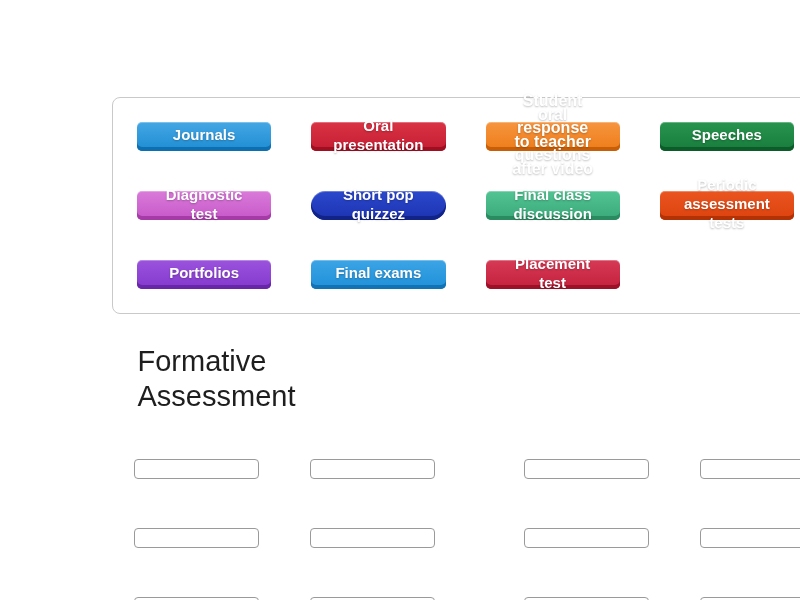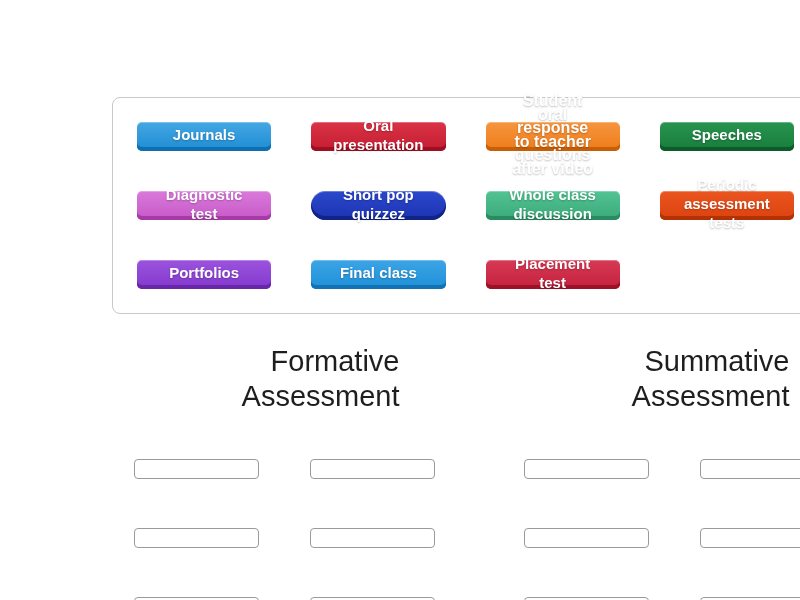--- a/index.html
+++ b/index.html
@@ -33,21 +33,21 @@
     user-select: none;
   }
   .tile.small { font-size: 16px; line-height: 13.5px; }
 
   
   .group { position: absolute; top: 280px; width: 333px; }
   .group-left  { left: 38px; }
   .group-right { left: 428px; }
   .group-title {
     width: 262px; margin: 0 auto;
-    text-align: right;
+    text-align: left;
     font-size: 29px; line-height: 35px;
     color: #1e1e1e;
   }
   .slots {
     position: absolute; top: 83px; left: 0;
     display: grid;
     grid-template-columns: 157px 157px;
     grid-auto-rows: 52px;
     column-gap: 19px; row-gap: 17px;
   }
@@ -75,50 +75,49 @@
     <div class="tile" style="background: linear-gradient(rgb(39, 148, 78) 0%, rgb(24, 124, 60) 100%); box-shadow: rgb(12, 92, 42) 0px -4px 0px inset, rgba(255, 255, 255, 0.3) 0px 1px 0px inset;">
       <span>Speeches</span>
     </div>
     <div class="tile" style="background: linear-gradient(rgb(218, 122, 218) 0%, rgb(198, 88, 200) 100%); box-shadow: rgb(166, 59, 168) 0px -4px 0px inset, rgba(255, 255, 255, 0.3) 0px 1px 0px inset;">
       <span>Diagnostic test</span>
     </div>
     <div class="tile" style="background: linear-gradient(rgb(43, 72, 204) 0%, rgb(28, 51, 178) 100%); box-shadow: rgb(18, 35, 136) 0px -4px 0px inset, rgba(255, 255, 255, 0.3) 0px 1px 0px inset; border-radius: 16px;">
       <span>Short pop quizzez</span>
     </div>
     <div class="tile" style="background: linear-gradient(rgb(82, 195, 147) 0%, rgb(58, 169, 122) 100%); box-shadow: rgb(42, 138, 96) 0px -4px 0px inset, rgba(255, 255, 255, 0.3) 0px 1px 0px inset;">
-      <span>Whole class discussion</span>
+      <span>Final class discussion</span>
     </div>
     <div class="tile" style="background: linear-gradient(rgb(234, 85, 32) 0%, rgb(220, 66, 14) 100%); box-shadow: rgb(178, 49, 5) 0px -4px 0px inset, rgba(255, 255, 255, 0.3) 0px 1px 0px inset;">
       <span>Periodic assessment tests</span>
     </div>
     <div class="tile" style="background: linear-gradient(rgb(155, 83, 221) 0%, rgb(131, 56, 205) 100%); box-shadow: rgb(104, 38, 168) 0px -4px 0px inset, rgba(255, 255, 255, 0.3) 0px 1px 0px inset;">
       <span>Portfolios</span>
     </div>
     <div class="tile" style="background: linear-gradient(rgb(59, 164, 230) 0%, rgb(31, 144, 216) 100%); box-shadow: rgb(17, 115, 180) 0px -4px 0px inset, rgba(255, 255, 255, 0.3) 0px 1px 0px inset;">
-      <span>Final class</span>
+      <span>Final exams</span>
     </div>
     <div class="tile" style="background: linear-gradient(rgb(214, 58, 85) 0%, rgb(196, 32, 60) 100%); box-shadow: rgb(156, 17, 40) 0px -4px 0px inset, rgba(255, 255, 255, 0.3) 0px 1px 0px inset; align-items: center;">
       <span>Placement test</span>
     </div>
   </div>
 
   <div class="group group-left">
     <div class="group-title">Formative Assessment</div>
     <div class="slots">
       <div class="slot"></div>
       <div class="slot"></div>
       <div class="slot"></div>
       <div class="slot"></div>
       <div class="slot"></div>
       <div class="slot"></div>
     </div>
   </div>
 
   <div class="group group-right">
-    <div class="group-title">Summative Assessment</div>
     <div class="slots">
       <div class="slot"></div>
       <div class="slot"></div>
       <div class="slot"></div>
       <div class="slot"></div>
       <div class="slot"></div>
       <div class="slot"></div>
     </div>
   </div>
 

